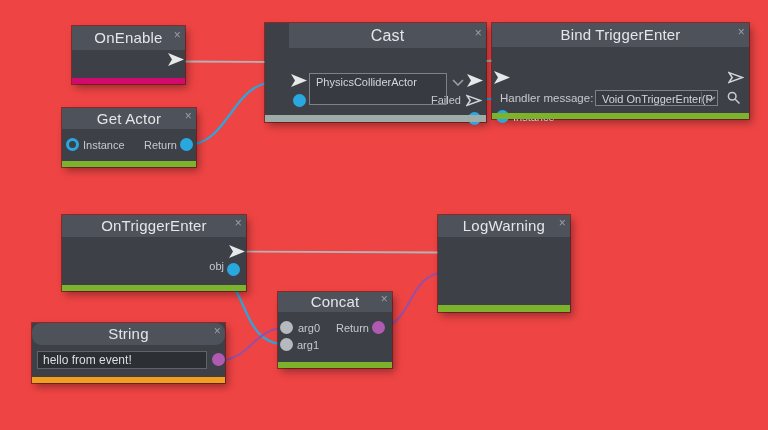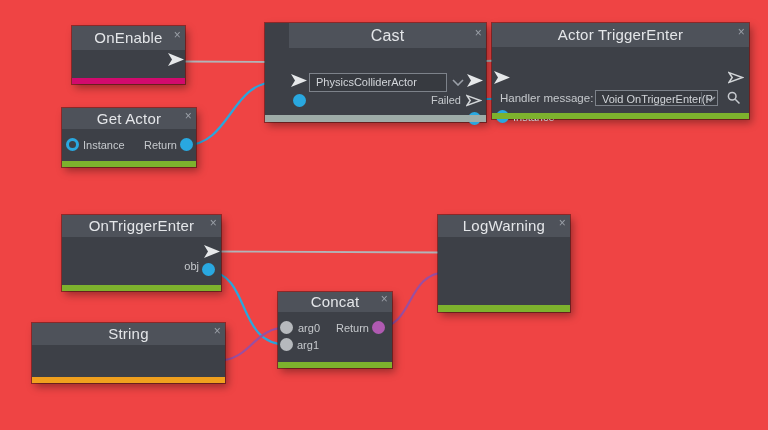--- a/index.html
+++ b/index.html
@@ -82,40 +82,40 @@
 
   <div class="node" style="left:265px;top:23px;width:197px;height:99px;padding-left:24px;">
     <div class="node-header" style="height:25px;line-height:25px;font-size:16px;">
       <span>Cast</span>
       <span class="close-x" style="top:4px;">×</span>
     </div>
     <div class="node-body" style="height:67px;">
       <svg class="arrow" style="left:2px;top:26px;" width="16" height="13">
         <polygon points="0,0 16,6.5 0,13 4,6.5" fill="#e6e8ea"></polygon>
       </svg>
-      <div class="dropdown" style="left:20px;top:25px;width:138px;height:19px;">PhysicsColliderActor</div>
+      <div class="dropdown" style="left:20px;top:25px;width:138px;height:32px;">PhysicsColliderActor</div>
       <svg class="chev" style="left:163px;top:31px;" width="12" height="7">
         <polyline points="1,1 6,6 11,1" fill="none" stroke="#9ba0a8" stroke-width="1.6"></polyline>
       </svg>
       <svg class="arrow" style="right:3px;top:26px;" width="16" height="13">
         <polygon points="0,0 16,6.5 0,13 4,6.5" fill="#e6e8ea"></polygon>
       </svg>
       <span class="port blue" style="left:4px;top:46px;"></span>
       <span class="lbl" style="right:25px;top:52px;">Failed</span>
       <svg class="arrow" style="right:4px;top:46px;" width="16" height="13">
         <polygon points="1,1.6 14.4,6.5 1,11.4 4.2,6.5" fill="none" stroke="#d2d5d8" stroke-width="1.5"></polygon>
       </svg>
       <span class="port blue" style="right:5px;top:64px;"></span>
     </div>
     <div class="node-strip" style="height:7px;background:#9eaca8;"></div>
   </div>
 
   <div class="node" style="left:492px;top:23px;width:257px;height:96px;">
     <div class="node-header" style="height:24px;line-height:24px;">
-      <span>Actor TriggerEnter</span>
+      <span>Bind TriggerEnter</span>
       <span class="close-x" style="top:3px;">×</span>
     </div>
     <div class="node-body" style="height:66px;">
       <svg class="arrow" style="left:2px;top:24px;" width="16" height="13">
         <polygon points="0,0 16,6.5 0,13 4,6.5" fill="#e6e8ea"></polygon>
       </svg>
       <svg class="arrow" style="right:5px;top:24px;" width="16" height="13">
         <polygon points="1,1.6 14.4,6.5 1,11.4 4.2,6.5" fill="none" stroke="#d2d5d8" stroke-width="1.5"></polygon>
       </svg>
       <span class="lbl" style="left:8px;top:51px;font-size:11.5px;">Handler message:</span>
@@ -143,21 +143,21 @@
     </div>
     <div class="node-body" style="height:32px;">
       <span class="port ring-blue" style="left:4px;top:9px;"></span>
       <span class="lbl" style="left:21px;top:16px;">Instance</span>
       <span class="lbl" style="right:19px;top:16px;">Return</span>
       <span class="port blue" style="right:3px;top:9px;"></span>
     </div>
     <div class="node-strip" style="height:6px;background:#7db22d;"></div>
   </div>
 
-  <div class="node" style="left:62px;top:215px;width:159px;height:76px;">
+  <div class="node" style="left:62px;top:215px;width:184px;height:76px;">
     <div class="node-header" style="height:22px;line-height:22px;">
       <span>OnTriggerEnter</span>
       <span class="close-x" style="top:2px;">×</span>
     </div>
     <div class="node-body" style="height:48px;">
       <svg class="arrow" style="right:1px;top:8px;" width="16" height="13">
         <polygon points="0,0 16,6.5 0,13 4,6.5" fill="#e6e8ea"></polygon>
       </svg>
       <span class="lbl" style="right:22px;top:29px;">obj</span>
       <span class="port blue" style="right:6px;top:26px;"></span>
@@ -183,20 +183,24 @@
       <span class="lbl" style="left:20px;top:16px;">arg0</span>
       <span class="lbl" style="right:23px;top:16px;">Return</span>
       <span class="port purple" style="right:7px;top:9px;"></span>
       <span class="port gray" style="left:2px;top:26px;"></span>
       <span class="lbl" style="left:19px;top:33px;">arg1</span>
     </div>
     <div class="node-strip" style="height:6px;background:#7db22d;"></div>
   </div>
 
   <div class="node" style="left:32px;top:323px;width:193px;height:60px;">
-    <div class="node-header" style="height:22px;line-height:22px;">
+    <div class="node-header" style="height:22px;line-height:22px;border-radius:9px;">
       <span>String</span>
       <span class="close-x" style="top:2px;">×</span>
     </div>
+    <div class="node-body" style="height:32px;">
+      <input class="textbox" type="text" style="left: 5px; top: 6px; width: 170px; height: 18px;" value="hello from event!">
+      <span class="port purple" style="right:0px;top:8px;"></span>
+    </div>
     <div class="node-strip" style="height:6px;background:#f0a01e;"></div>
   </div>
 
 </div>
 
 </body></html>

